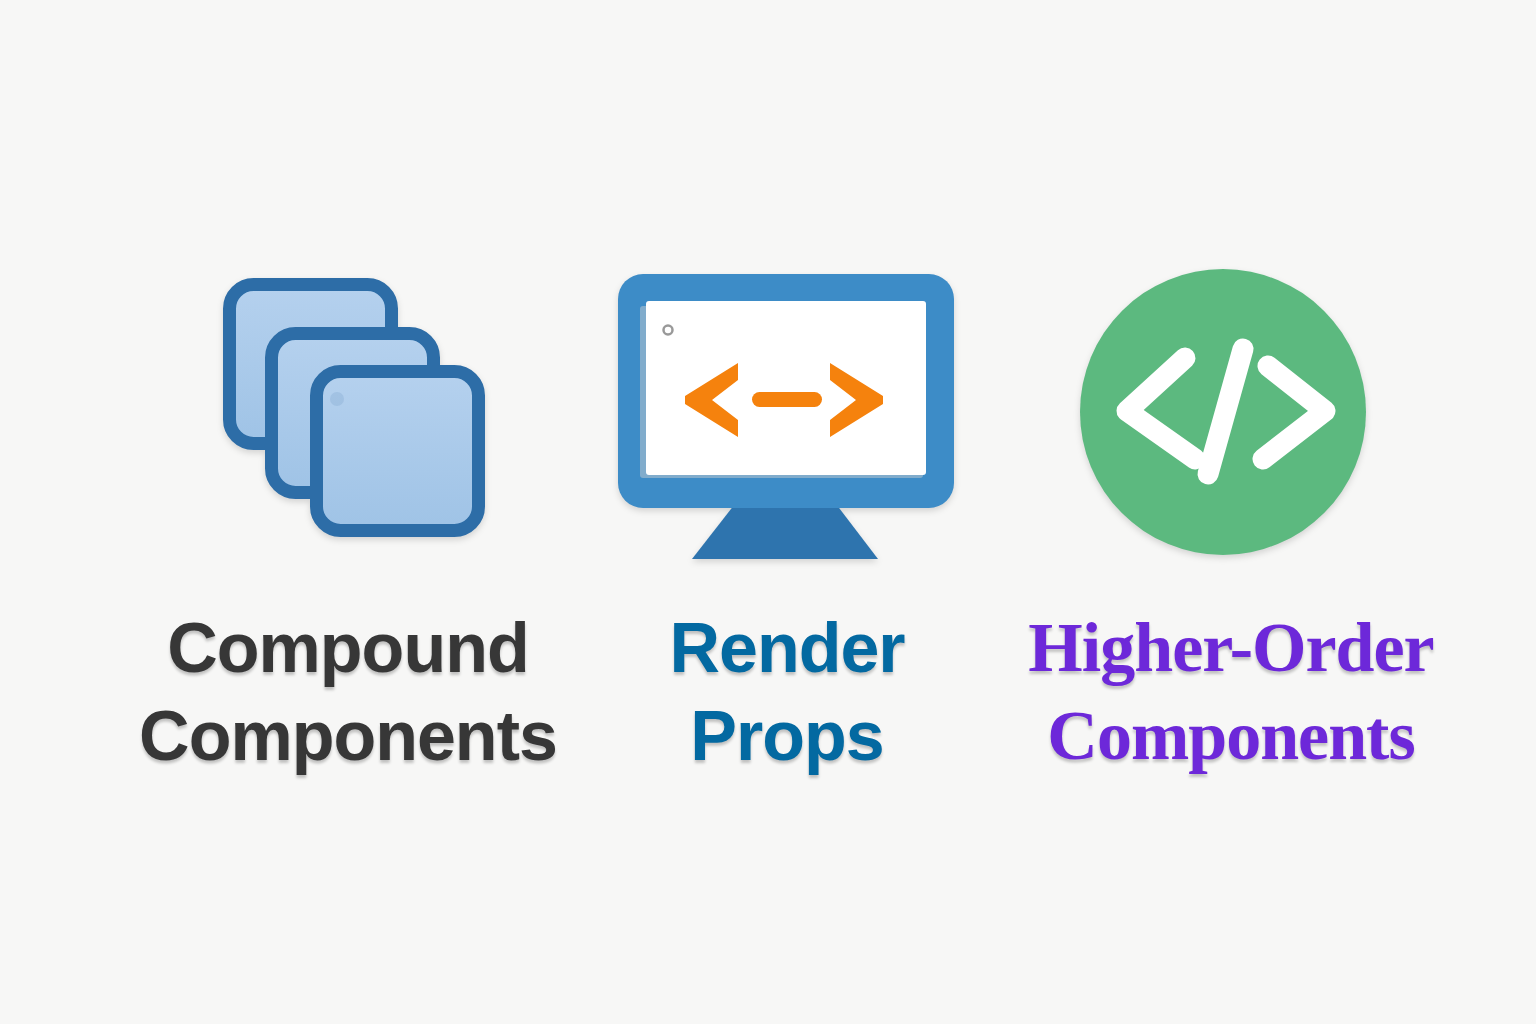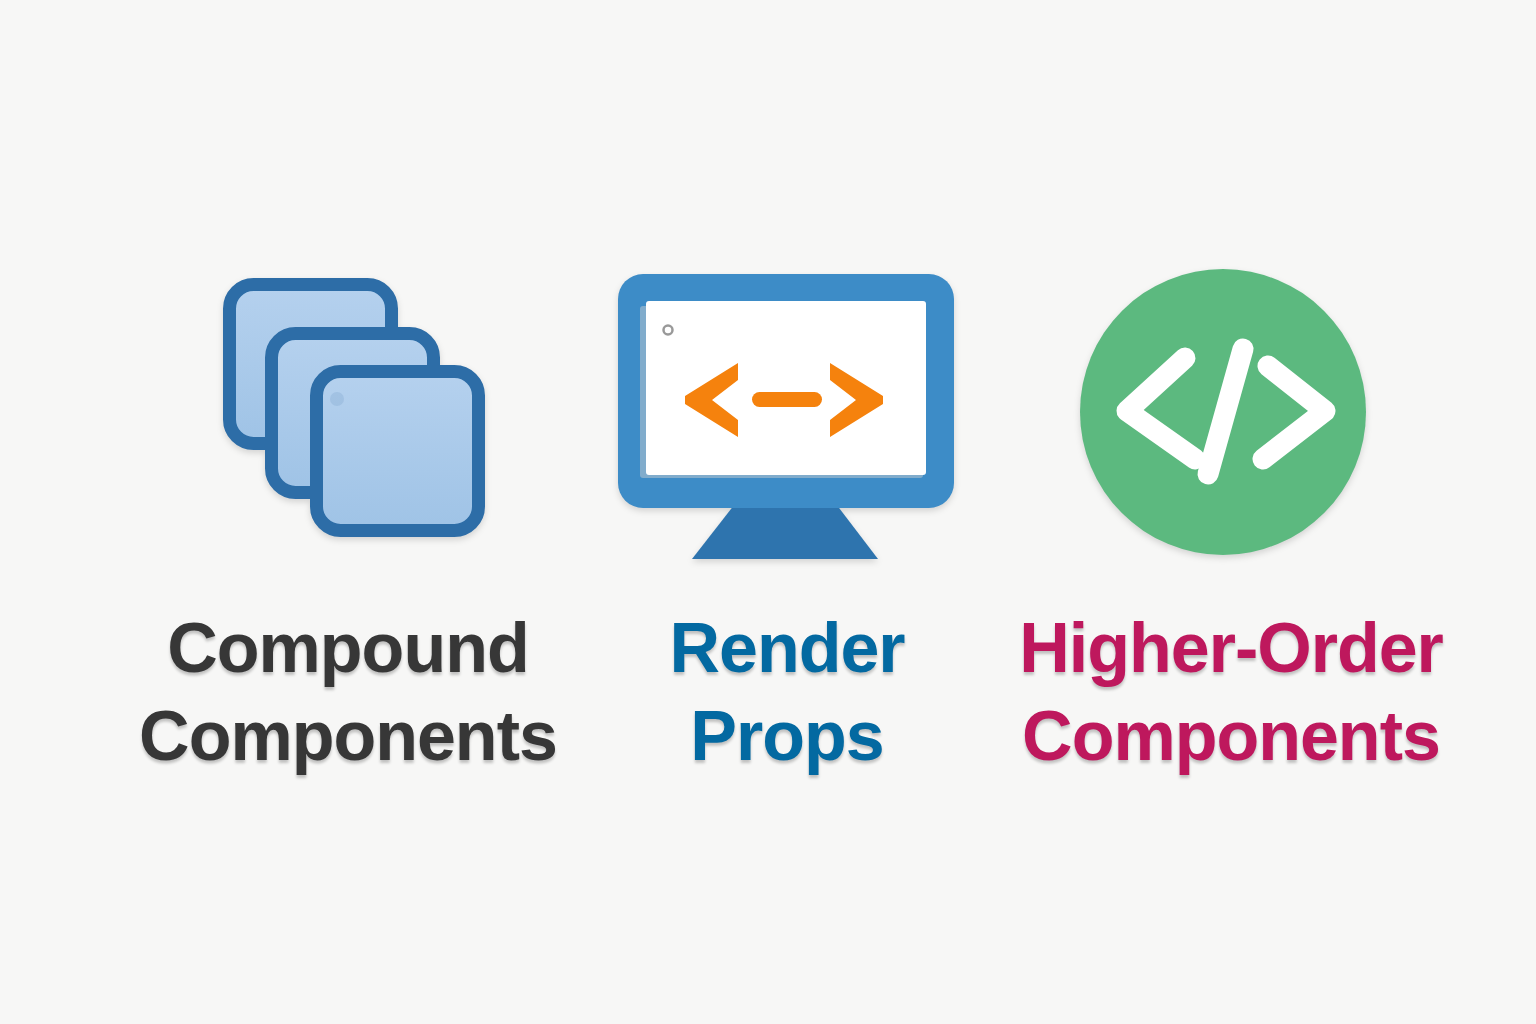--- a/index.html
+++ b/index.html
@@ -76,17 +76,17 @@
 Props</h2>
   </section>
 
   <section>
     <svg id="circle-icon" class="icon-svg" width="292" height="292" viewBox="0 0 292 292">
       <circle cx="146" cy="146" r="143" fill="#5cb97f"></circle>
       <polyline points="108,92 50,145 118,193" fill="none" stroke-width="21" stroke-linecap="round" stroke-linejoin="round" stroke="#ffffff"></polyline>
       <line x1="166" y1="83" x2="131" y2="208" stroke-width="21" stroke-linecap="round" stroke="#ffffff"></line>
       <polyline points="191,100 248,145 186,193" fill="none" stroke-width="21" stroke-linecap="round" stroke-linejoin="round" stroke="#ffffff"></polyline>
     </svg>
-    <h2 id="label-higher" class="concept-label" style="color: #be185d;">Higher-Order
+    <h2 id="label-higher" class="concept-label" style="color: #6d28d9; font-family: Liberation Serif, serif;">Higher-Order
 Components</h2>
   </section>
 
 </div>
 
 </body></html>

